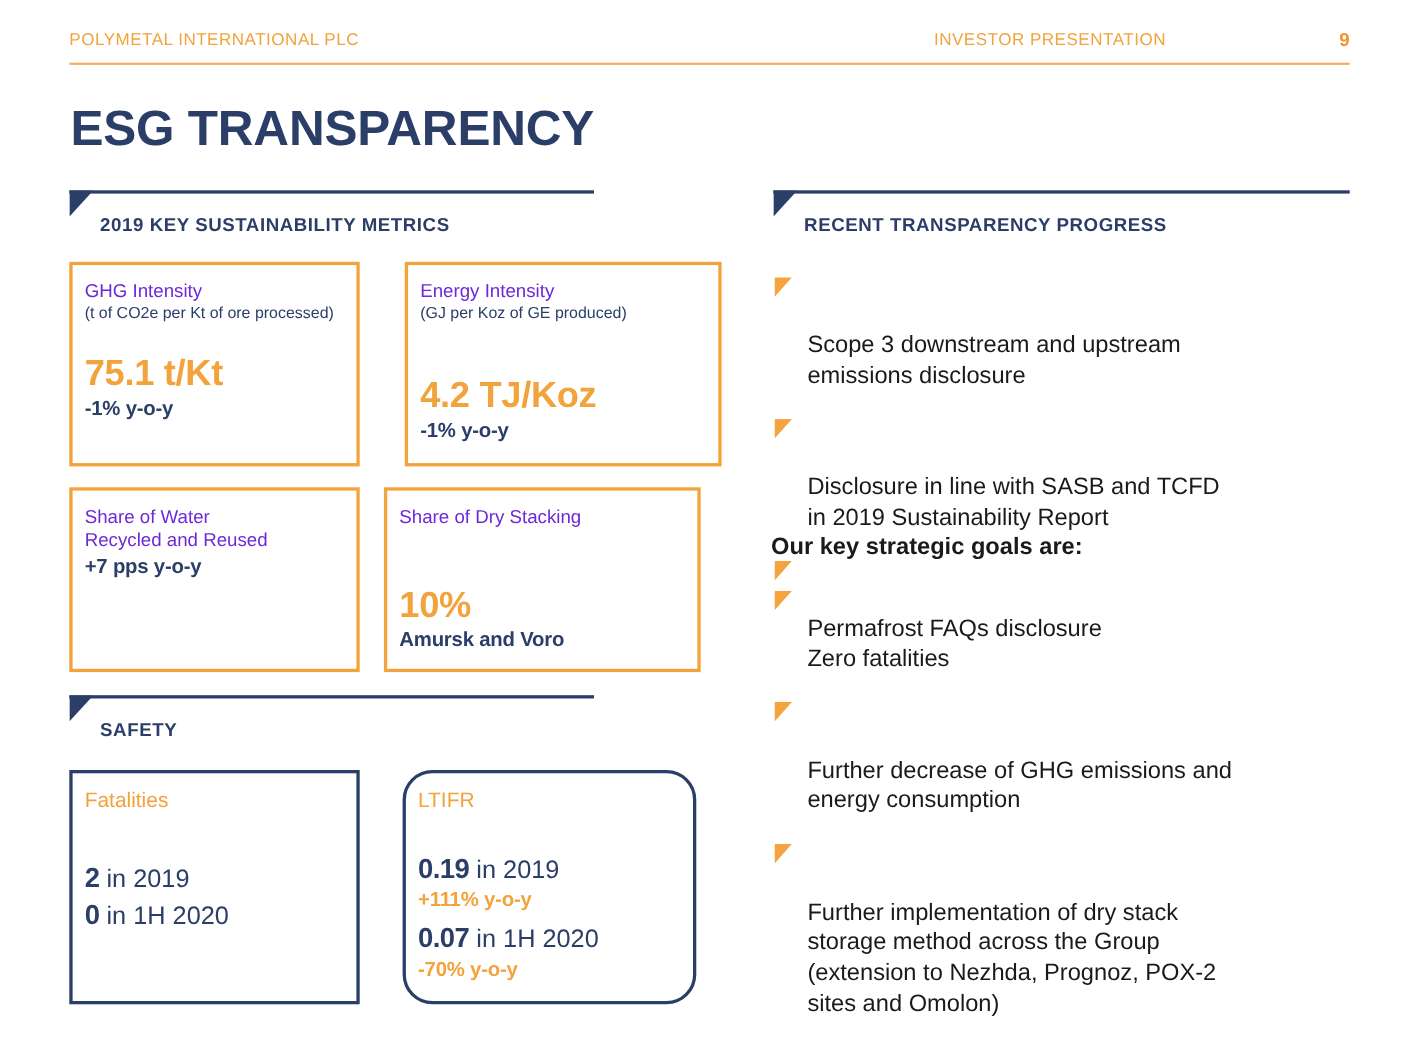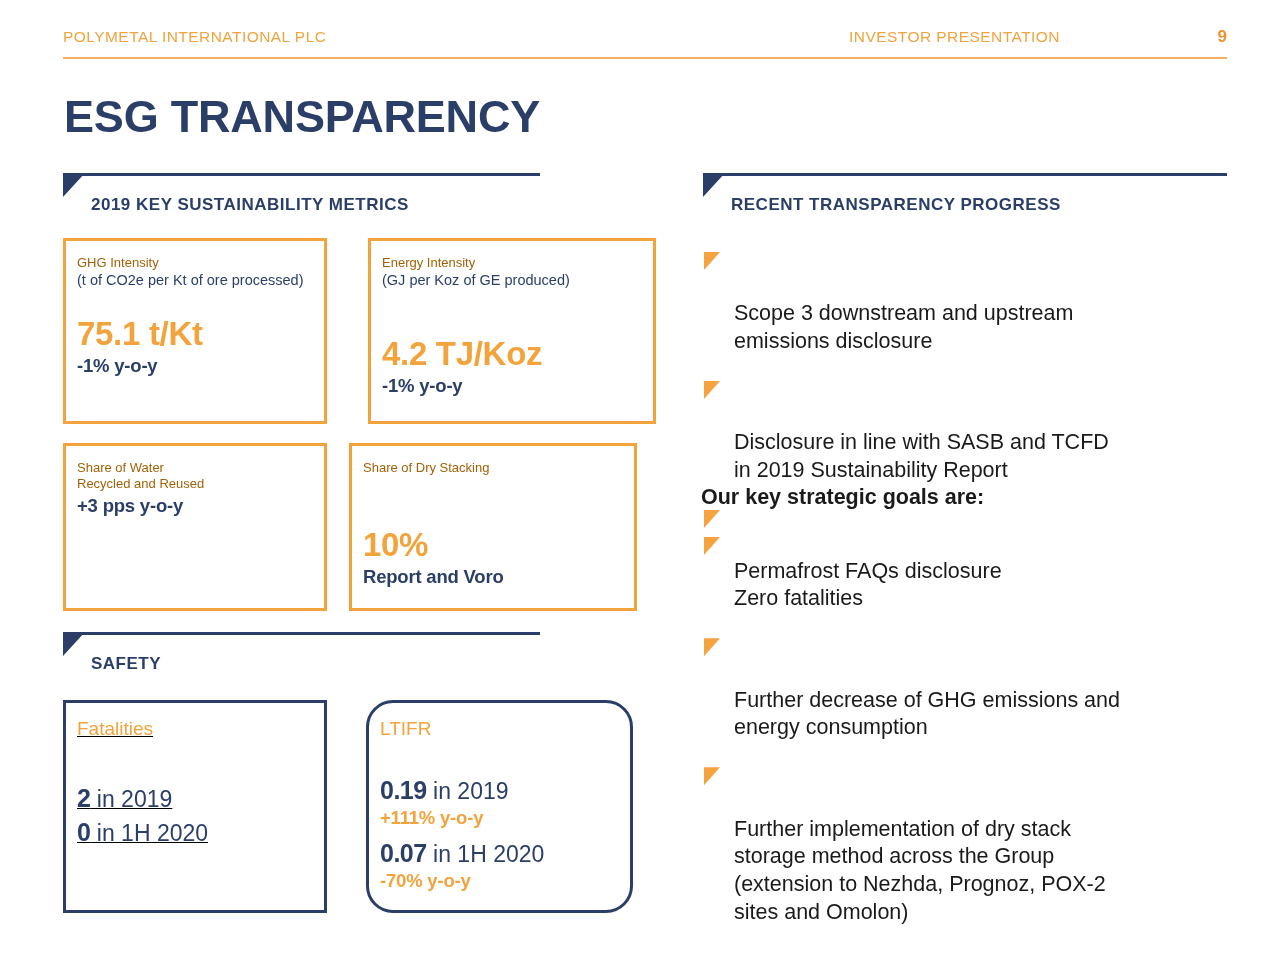--- a/index.html
+++ b/index.html
@@ -105,22 +105,22 @@
   
   .metric-box {
     position: absolute;
     border: 3px solid #F2A33C;
     background: #ffffff;
     padding: 14px 12px 10px 11px;
   }
   .metric-box.navy { border-color: #2B3E68; }
 
   .metric-title {
-    font-size: 13px;
-    color: #a16207;
+    font-size: 17px;
+    color: #6d28d9;
     line-height: 1.22;
     white-space: pre-line;
   }
   .metric-title.orange-label {
     color: #F2A33C;
     font-size: 19px;
   }
   .metric-sub {
     font-size: 14.5px;
     color: #2B3E68;
@@ -217,36 +217,36 @@
   <div class="metric-box" style="left:368px; top:238px; width:288px; height:186px;">
     <div class="metric-title">Energy Intensity</div>
     <div class="metric-sub">(GJ per Koz of GE produced)</div>
     <div class="metric-value" style="margin-top:48px;">4.2 TJ/Koz</div>
     <div class="metric-delta">-1% y-o-y</div>
   </div>
 
   <div class="metric-box" style="left:63px; top:443px; width:264px; height:168px;">
     <div class="metric-title">Share of Water
 Recycled and Reused</div>
-    <div class="metric-delta">+3 pps y-o-y</div>
+    <div class="metric-delta">+7 pps y-o-y</div>
   </div>
 
   <div class="metric-box" style="left:349px; top:443px; width:288px; height:168px;">
     <div class="metric-title">Share of Dry Stacking</div>
     <div class="metric-value" style="margin-top:52px;">10%</div>
-    <div class="metric-delta">Report and Voro</div>
+    <div class="metric-delta">Amursk and Voro</div>
   </div>
 
   <div class="section" style="left:63px; top:632px; width:477px;">
     <div class="section-rule" style="width:477px;"></div>
     <div class="tri-marker"></div>
     <div class="section-label">SAFETY</div>
   </div>
 
-  <div class="metric-box navy" style="left:63px; top:700px; width:264px; height:213px;text-decoration:underline;">
+  <div class="metric-box navy" style="left:63px; top:700px; width:264px; height:213px;">
     <div class="metric-title orange-label">Fatalities</div>
     <div style="margin-top:44px;">
       <div class="safety-line">
         <span class="num">2</span><span class="rest"> in 2019</span>
       </div>
       <div class="safety-line" style="margin-top:5px;">
         <span class="num">0</span><span class="rest"> in 1H 2020</span>
       </div>
     </div>
   </div>

